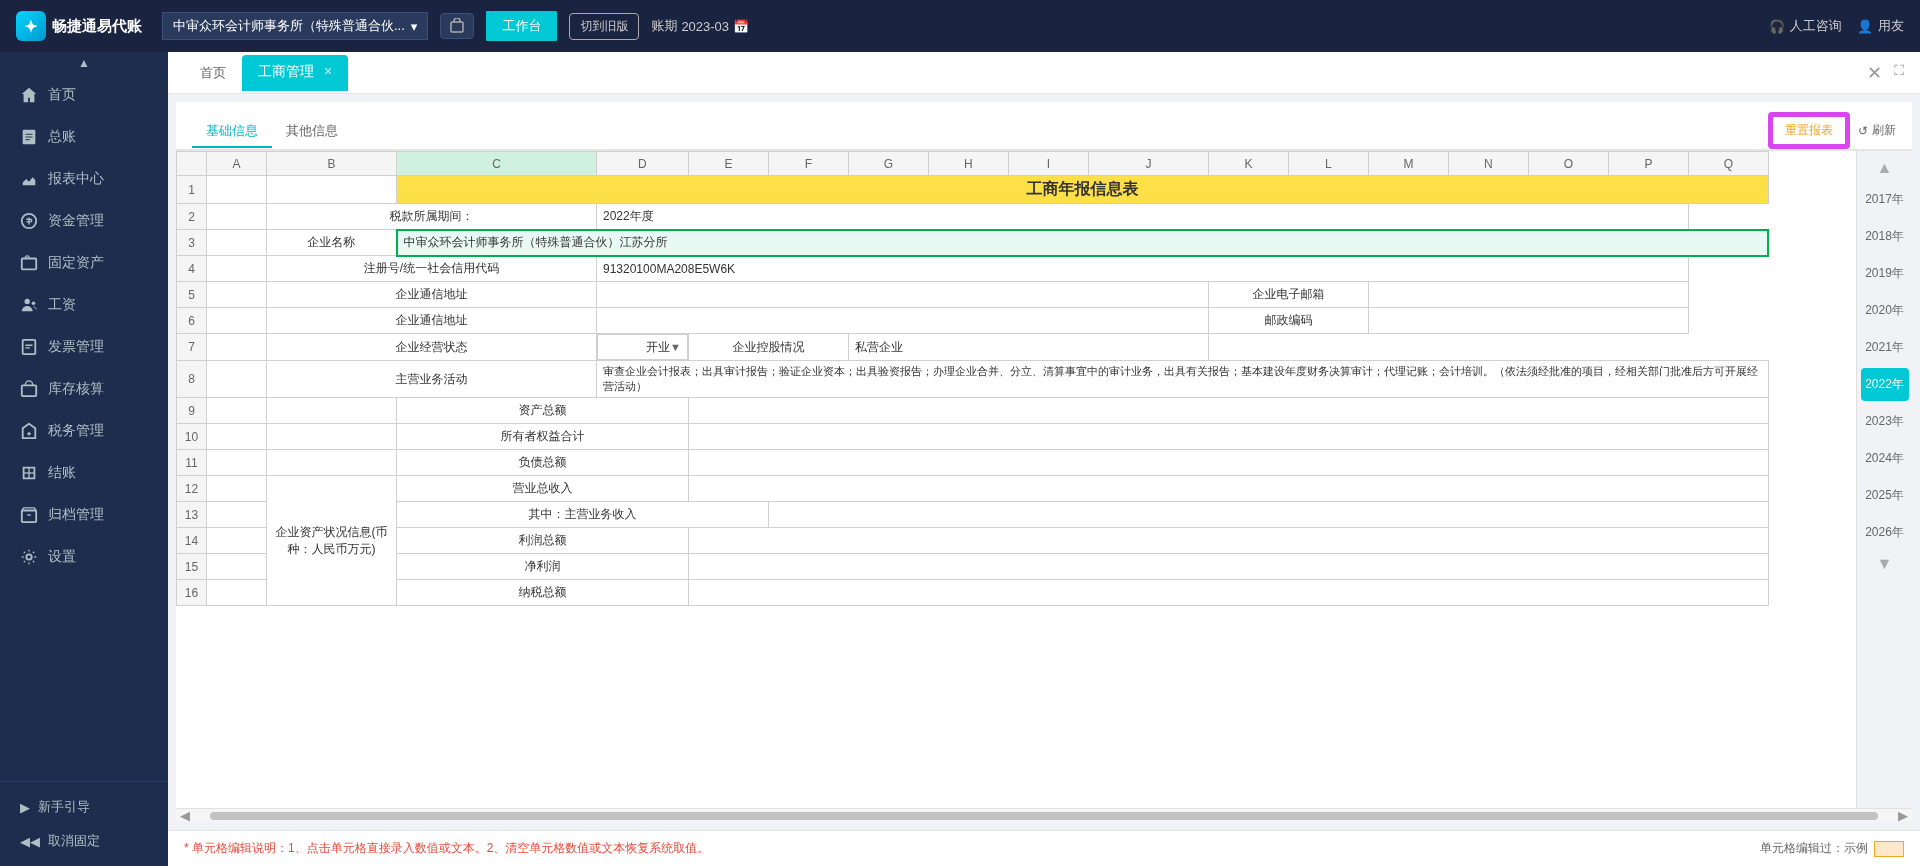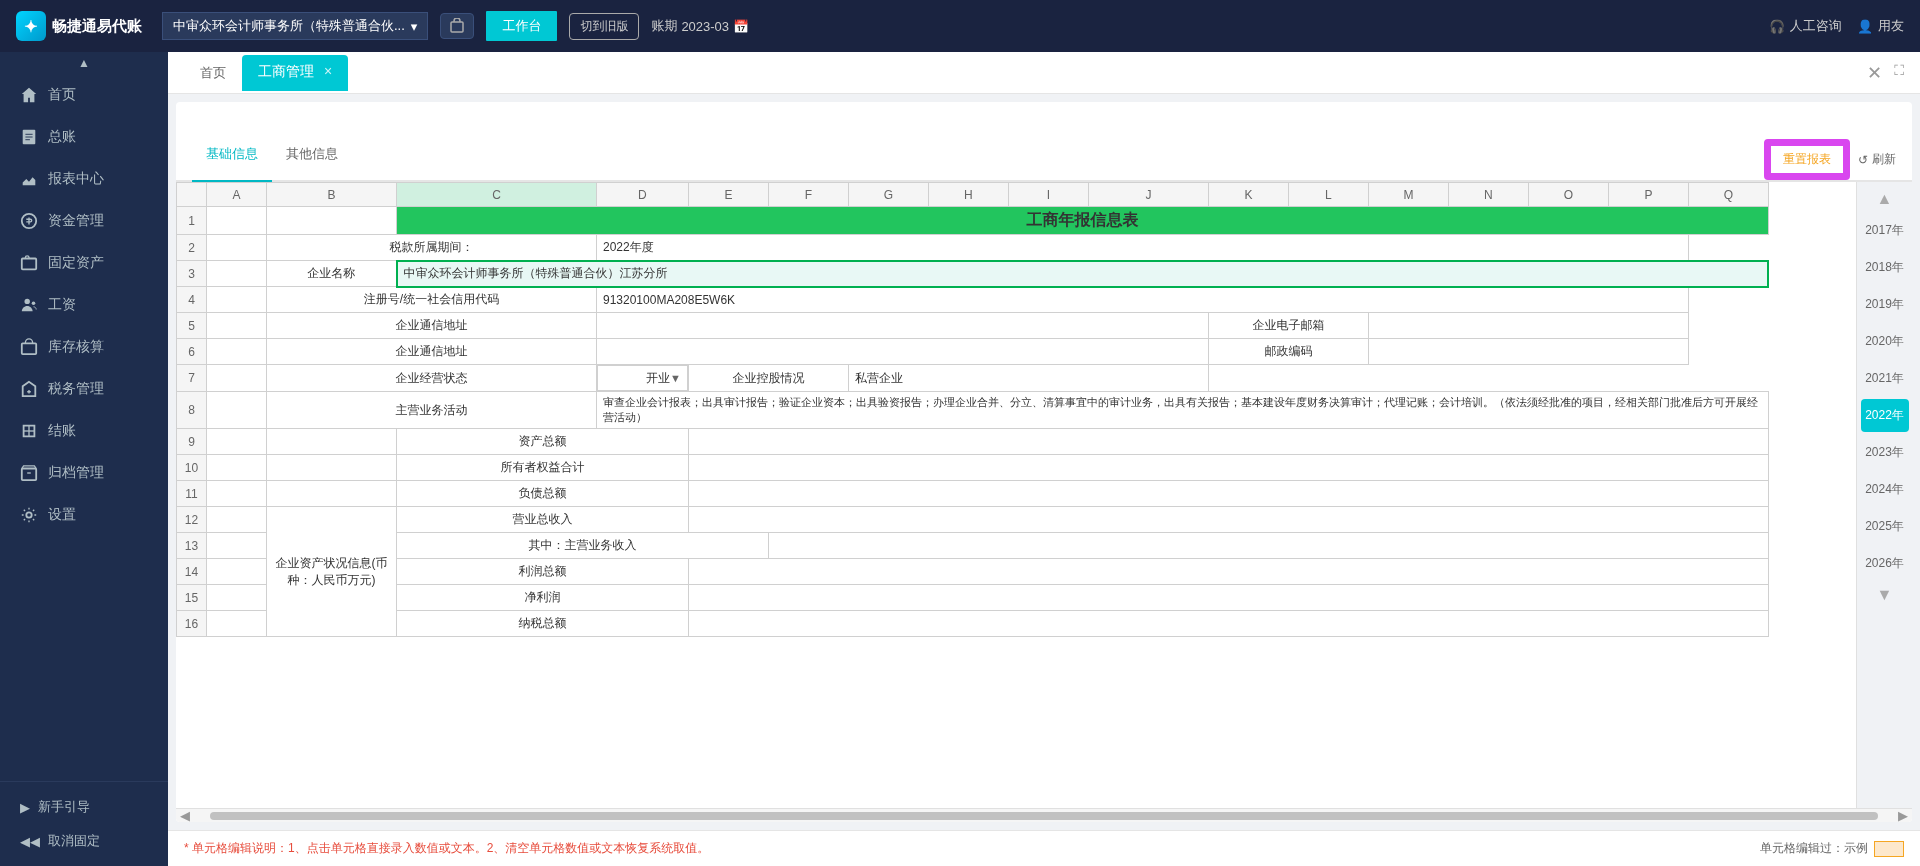--- a/index.html
+++ b/index.html
@@ -39,40 +39,40 @@
     .tab-item { padding: 8px 16px; cursor: pointer; font-size: 14px; color: #666; border-bottom: 2px solid transparent; }
     .tab-item.active { background: #00c8d4; color: #fff; border-radius: 4px 4px 0 0; }
     .tab-close { margin-left: 6px; color: rgba(255,255,255,0.8); cursor: pointer; }
     .tab-home { color: #666; padding: 8px 16px; cursor: pointer; font-size: 13px; }
 
     
     .content-inner { flex: 1; display: flex; overflow: hidden; background: #fff; margin: 8px; border-radius: 4px; }
     .spreadsheet-wrapper { flex: 1; display: flex; flex-direction: column; overflow: hidden; }
 
     
-    .sub-tabs { display: flex; padding: 10px 16px 0; border-bottom: 2px solid #e5e5e5; background: #fff; margin-top: 27px; }
+    .sub-tabs { display: flex; align-items: center; padding: 10px 16px 0; border-bottom: 2px solid #e5e5e5; background: #fff; }
     .sub-tab { padding: 6px 14px; cursor: pointer; font-size: 13px; color: #666; border-bottom: 2px solid transparent; margin-bottom: -2px; }
     .sub-tab.active { color: #00b8c4; border-bottom: 2px solid #00b8c4; }
     .sub-tab-actions { margin-left: auto; display: flex; gap: 8px; align-items: center; }
-    .reset-btn { border: 7px solid #d946ef; color: #f5a623; background: #fff; border-radius: 4px; padding: 5px 12px; font-size: 12px; cursor: pointer; }
+    .reset-btn { border: 5px solid #d946ef; color: #f5a623; background: #fff; border-radius: 4px; padding: 5px 12px; font-size: 12px; cursor: pointer; }
     .refresh-btn { border: none; background: transparent; color: #666; font-size: 12px; cursor: pointer; display: flex; align-items: center; gap: 4px; }
 
     
     .spreadsheet-container { flex: 1; overflow: hidden; display: flex; position: relative; }
     .spreadsheet-scroll { flex: 1; overflow: auto; }
     .spreadsheet-scroll::-webkit-scrollbar { width: 12px; height: 12px; }
     .spreadsheet-scroll::-webkit-scrollbar-thumb { background: #c1c1c1; border-radius: 6px; }
     .spreadsheet-scroll::-webkit-scrollbar-track { background: #f5f5f5; }
 
     table.sheet { border-collapse: collapse; min-width: 1200px; }
     table.sheet th, table.sheet td { border: 1px solid #d0d0d0; font-size: 12px; white-space: nowrap; }
     table.sheet .row-header { background: #f5f5f5; text-align: center; width: 30px; min-width: 30px; color: #666; font-weight: normal; padding: 2px 4px; }
     table.sheet .col-header { background: #f5f5f5; text-align: center; min-width: 60px; padding: 2px 4px; color: #666; font-weight: normal; height: 24px; }
     table.sheet td { padding: 3px 6px; height: 26px; background: #fff; }
-    table.sheet td.merged-title { text-align: center; font-size: 16px; font-weight: bold; background: #22c55e; }
+    table.sheet td.merged-title { text-align: center; font-size: 16px; font-weight: bold; background: #fde047; }
     table.sheet td.label { text-align: center; color: #333; background: #fff; }
 
     
     .year-sidebar { width: 56px; background: #f0f2f5; border-left: 1px solid #e0e0e0; display: flex; flex-direction: column; align-items: center; padding-top: 4px; overflow-y: auto; flex-shrink: 0; }
     .year-item { width: 48px; text-align: center; padding: 8px 4px; font-size: 12px; color: #666; cursor: pointer; border-radius: 4px; margin: 2px 0; }
     .year-item.active { background: #00c8d4; color: #fff; border-radius: 4px; }
     .year-nav { color: #aaa; font-size: 16px; cursor: pointer; padding: 4px; }
 
     
     .bottom-bar { height: 36px; background: #fff; border-top: 1px solid #e5e5e5; display: flex; align-items: center; padding: 0 16px; font-size: 12px; color: #e74c3c; flex-shrink: 0; }
@@ -169,20 +169,27 @@
           <span>固定资产</span>
         </div>
         <div class="sidebar-item">
           <svg viewBox="0 0 20 20" fill="currentColor">
               <circle cx="8" cy="6" r="3"></circle>
               <path d="M2 17c0-3.3 2.7-6 6-6s6 2.7 6 6"></path>
               <circle cx="15" cy="8" r="2"></circle>
               <path d="M15 12c1.7 0 3 1.3 3 3" stroke="currentColor" fill="none"></path>
             </svg>
           <span>工资</span>
+        </div>
+        <div class="sidebar-item">
+          <svg viewBox="0 0 20 20" fill="currentColor">
+              <rect x="3" y="2" width="14" height="16" rx="1" fill="none" stroke="currentColor" stroke-width="2"></rect>
+              <path d="M6 8h8M6 11h5" stroke="currentColor" stroke-width="1.5"></path>
+            </svg>
+          <span>发票管理</span>
         </div>
         <div class="sidebar-item">
           <svg viewBox="0 0 20 20" fill="currentColor">
               <rect x="2" y="6" width="16" height="12" rx="1" fill="none" stroke="currentColor" stroke-width="2"></rect>
               <path d="M6 6V5a4 4 0 018 0v1" stroke="currentColor" stroke-width="1.5" fill="none"></path>
             </svg>
           <span>库存核算</span>
         </div>
         <div class="sidebar-item">
           <svg viewBox="0 0 20 20" fill="currentColor">

